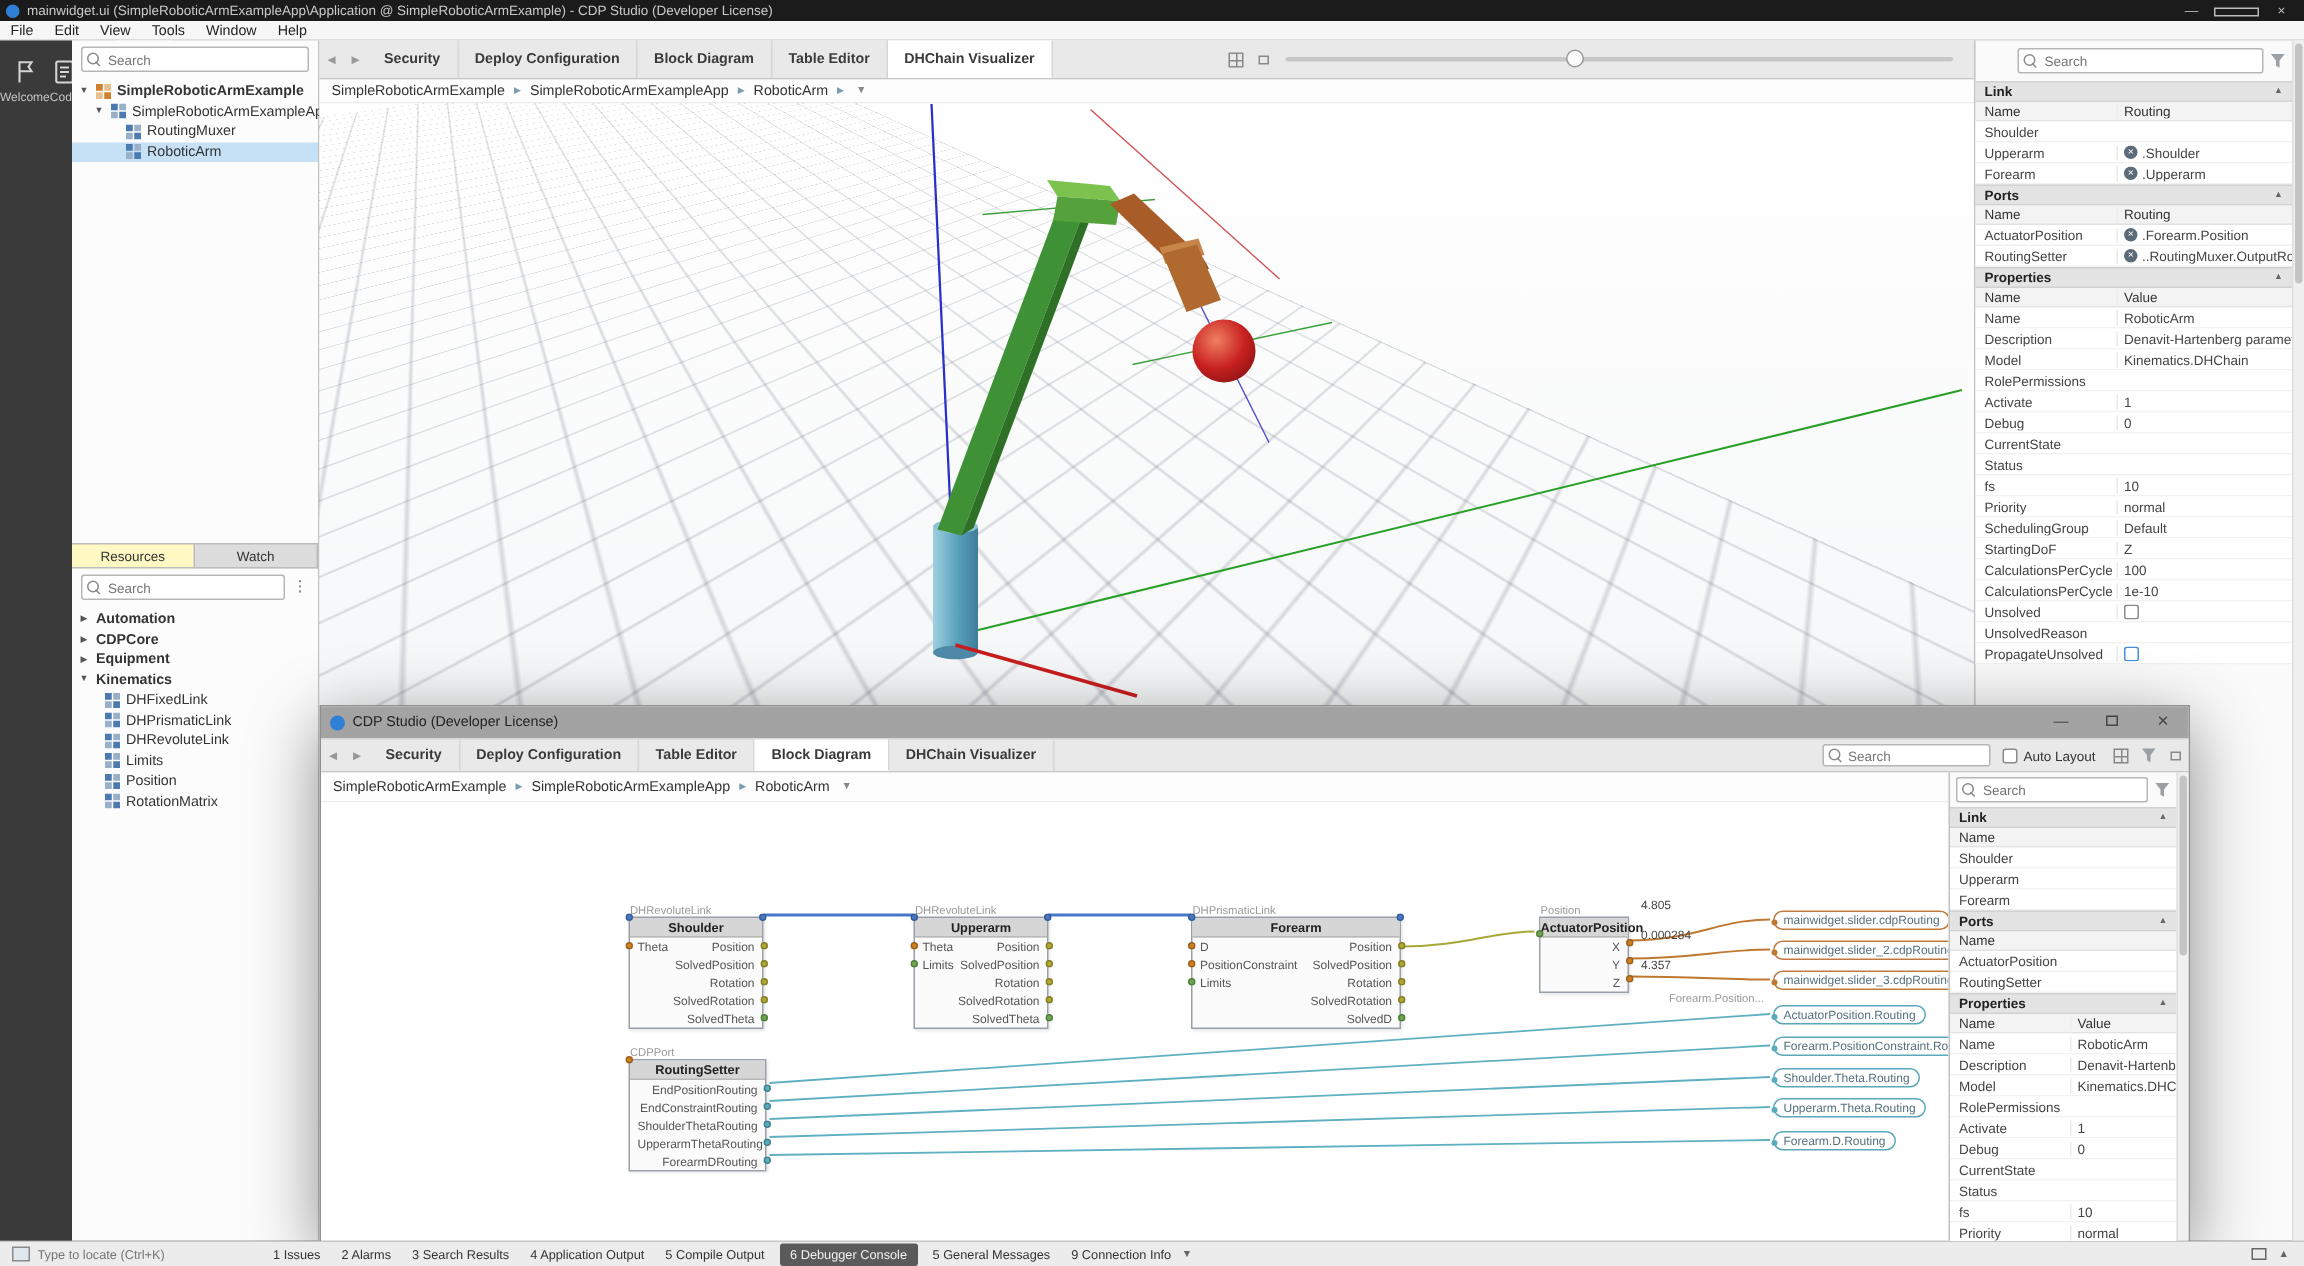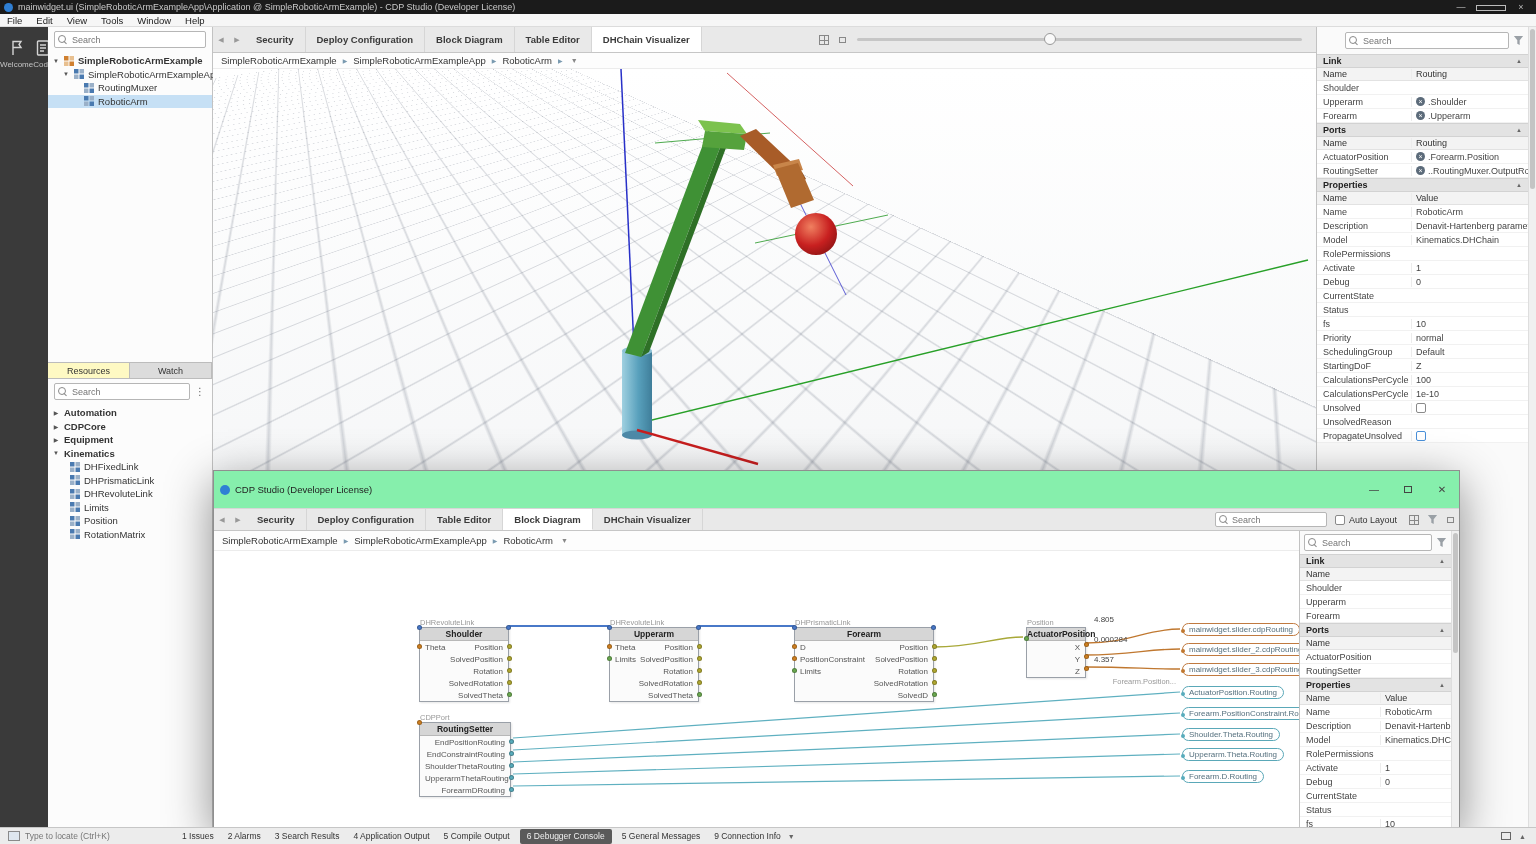--- a/index.html
+++ b/index.html
@@ -85,21 +85,21 @@
 .rico{flex:0 0 auto;width:9px;height:9px;border-radius:50%;background:#5c6b7a;color:#fff;font-size:7px;line-height:9px;text-align:center}
 .cb{width:10px;height:10px;border:1px solid #8a8a8a;border-radius:2px;background:#fff;cursor:pointer}
 .cb.focus{border-color:#4a90d9}
 .vscroll{position:absolute;right:0;top:0;bottom:0;width:8px;background:#f0f0f0;border-left:1px solid #dedede}
 .vthumb{position:absolute;left:1px;width:5px;background:#c4c4c4;border-radius:3px}
 .funnel{width:11px;height:11px}
 .funnel path{fill:#9aa0a6}
 
 
 #floatwin{position:absolute;left:213px;top:470px;width:1247px;height:358px;background:#fff;border:1px solid #8f8f8f;box-shadow:0 12px 44px rgba(0,0,0,.45);display:flex;flex-direction:column;z-index:50}
-#ftitle{height:38px;background:#86efac;border-bottom:1px solid #d6d6d6;display:flex;align-items:center;padding-left:6px;font-size:9.5px;color:#222}
+#ftitle{height:22px;background:#a3a3a3;border-bottom:1px solid #d6d6d6;display:flex;align-items:center;padding-left:6px;font-size:9.5px;color:#222}
 #ftitle .appico{width:10px;height:10px;border-radius:50%;background:#2f7fd4;margin-right:5px}
 #ftitle .ctrls{margin-left:auto;display:flex}
 #ftitle .ctrls span{width:34px;text-align:center;line-height:22px;color:#444;font-size:10px;cursor:pointer}
 #ftabs{height:22px;background:#e9e9e9;border-bottom:1px solid #c6c6c6;display:flex;align-items:stretch}
 #ftabs .tab{line-height:21px}
 .fsearch{align-self:center;position:relative;width:112px;margin-right:8px}
 .fsearch input{width:100%;height:15px;border:1px solid #b6b6b6;border-radius:2px;font-size:9px;padding:0 3px 0 16px}
 .fsearch .mag{position:absolute;left:4px;top:3px}
 .autolayout{display:flex;align-items:center;gap:4px;font-size:9px;color:#333;margin-right:8px}
 #fbody{flex:1;display:flex;min-height:0}

